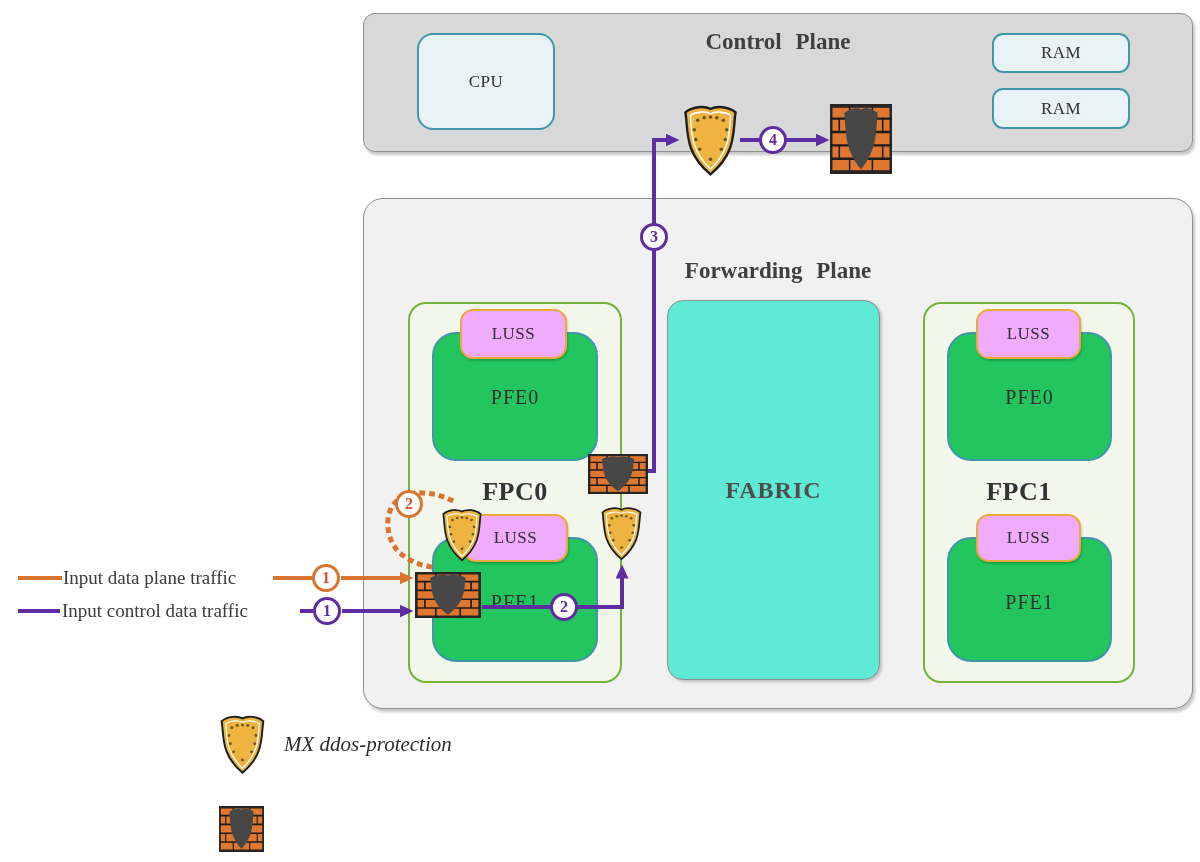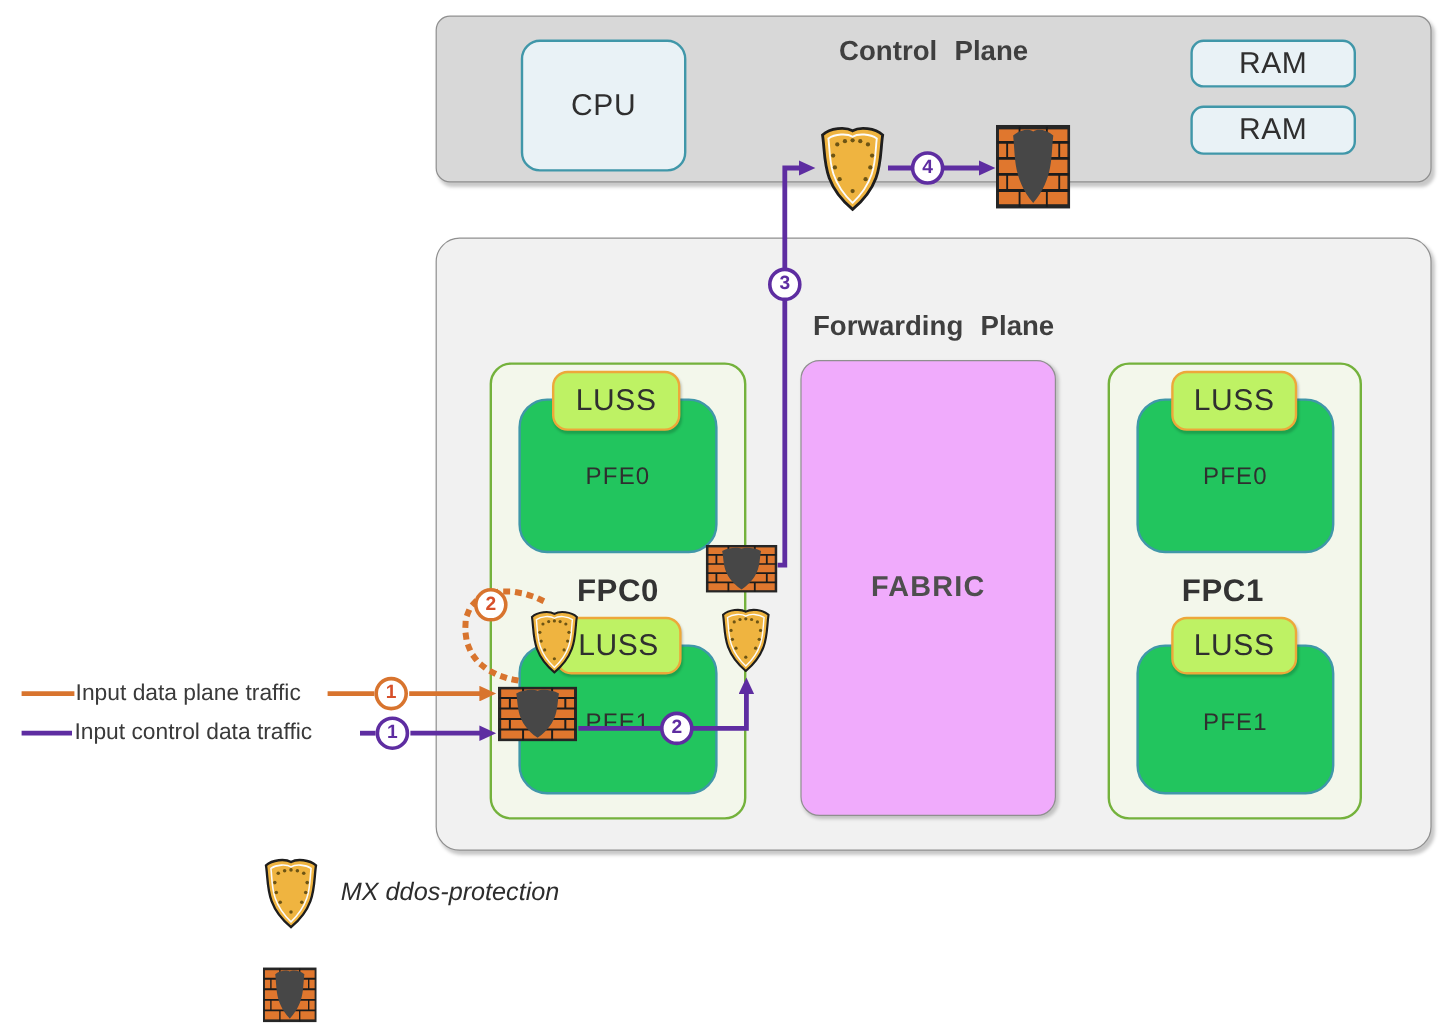--- a/index.html
+++ b/index.html
@@ -1,39 +1,39 @@
 <!DOCTYPE html>
 <html><head>
 <meta charset="utf-8">
 <style>
   html,body{margin:0;padding:0;background:#ffffff;}
   #canvas{
     position:relative;width:1200px;height:862px;background:#ffffff;overflow:hidden;
-    font-family:Liberation Sans, sans-serif;color:#3c3c3c;
+    font-family:Liberation Serif, serif;color:#3c3c3c;
   }
   .abs{position:absolute;box-sizing:border-box;}
   
   .plane{background:#d8d8d8;border:1.5px solid #8f8f8f;border-radius:12px;
          box-shadow:2px 3px 3px rgba(0,0,0,0.22);}
   .fwd-plane{background:#f1f1f1;border:1.5px solid #8f8f8f;border-radius:20px;
          box-shadow:2px 3px 3px rgba(0,0,0,0.22);}
   .plane-title{font-size:23px;font-weight:700;color:#3f3f3f;word-spacing:0.35em;text-align:center;}
   
   .teal-box{background:#e9f2f6;border:2px solid #4097a9;border-radius:16px;
             display:flex;align-items:center;justify-content:center;}
   .teal-box.small{border-radius:11px;}
   .pfe-box{background:#22c55e;border:2px solid #4097a9;border-radius:24px;}
   .fpc-box{background:#f3f7eb;border:2.5px solid #74b23c;border-radius:18px;}
-  .luss-box{background:#bef264;border:2.5px solid #eda83a;border-radius:13px;
+  .luss-box{background:#f0abfc;border:2.5px solid #eda83a;border-radius:13px;
             display:flex;align-items:center;justify-content:center;
             box-shadow:1px 2px 2px rgba(0,0,0,0.18);}
-  .fabric-box{background:#f0abfc;border:1.5px solid #8f8f8f;border-radius:16px;
+  .fabric-box{background:#5eead4;border:1.5px solid #8f8f8f;border-radius:16px;
             display:flex;align-items:center;justify-content:center;
             box-shadow:2px 2px 3px rgba(0,0,0,0.2);}
-  .box-label{font-size:25px;color:#2f2f2f;letter-spacing:0.5px;}
+  .box-label{font-size:17px;color:#2f2f2f;letter-spacing:0.5px;}
   .pfe-label{position:absolute;left:0;right:0;text-align:center;font-size:20px;color:#2f2f2f;letter-spacing:1px;}
   .fpc-label{font-size:26px;font-weight:700;color:#333;text-align:center;letter-spacing:0.5px;}
   .fabric-label{font-size:24px;font-weight:700;color:#4e4e4e;letter-spacing:1px;}
   
   .badge{width:28px;height:28px;border-radius:50%;background:#ffffff;
          display:flex;align-items:center;justify-content:center;
          font-size:16px;font-weight:700;z-index:30;}
   .badge.purple{border:3px solid #5e2da1;color:#5e2da1;}
   .badge.orange{border:3px solid #d8742e;color:#d7502a;}
   
@@ -71,21 +71,21 @@
       <path d="M19 1 V9.2 M41 1 V9.2 M9 9.2 V17.6 M30 9.2 V17.6 M51 9.2 V17.6 M19 17.6 V26 M41 17.6 V26 M9 26 V34.4 M30 26 V34.4 M51 26 V34.4 M19 34.4 V43 M41 34.4 V43" stroke="#1c1c1c" stroke-width="1.5" fill="none"></path>
       <path d="M30 3.5 C26.5 1.8 19 2.6 13.8 5.6 C15.8 16.5 13.3 28 30 41 C46.7 28 44.2 16.5 46.2 5.6 C41 2.6 33.5 1.8 30 3.5 Z" fill="#474747"></path>
     </symbol>
   </defs>
 </svg>
 
 <div id="canvas">
 
   <div class="abs plane" style="left:363px;top:13px;width:830px;height:139px;"></div>
   <div class="abs plane-title" style="left:363px;top:29px;width:830px;">Control Plane</div>
-  <div class="abs teal-box" style="left:417px;top:33px;width:138px;height:110px;margin-left:17px;">
+  <div class="abs teal-box" style="left:417px;top:33px;width:138px;height:97px;">
     <span class="box-label">CPU</span>
   </div>
   <div class="abs teal-box small" style="left:992px;top:33px;width:138px;height:40px;">
     <span class="box-label">RAM</span>
   </div>
   <div class="abs teal-box small" style="left:992px;top:88px;width:138px;height:41px;">
     <span class="box-label">RAM</span>
   </div>
 
   <div class="abs fwd-plane" style="left:363px;top:198px;width:830px;height:511px;"></div>

